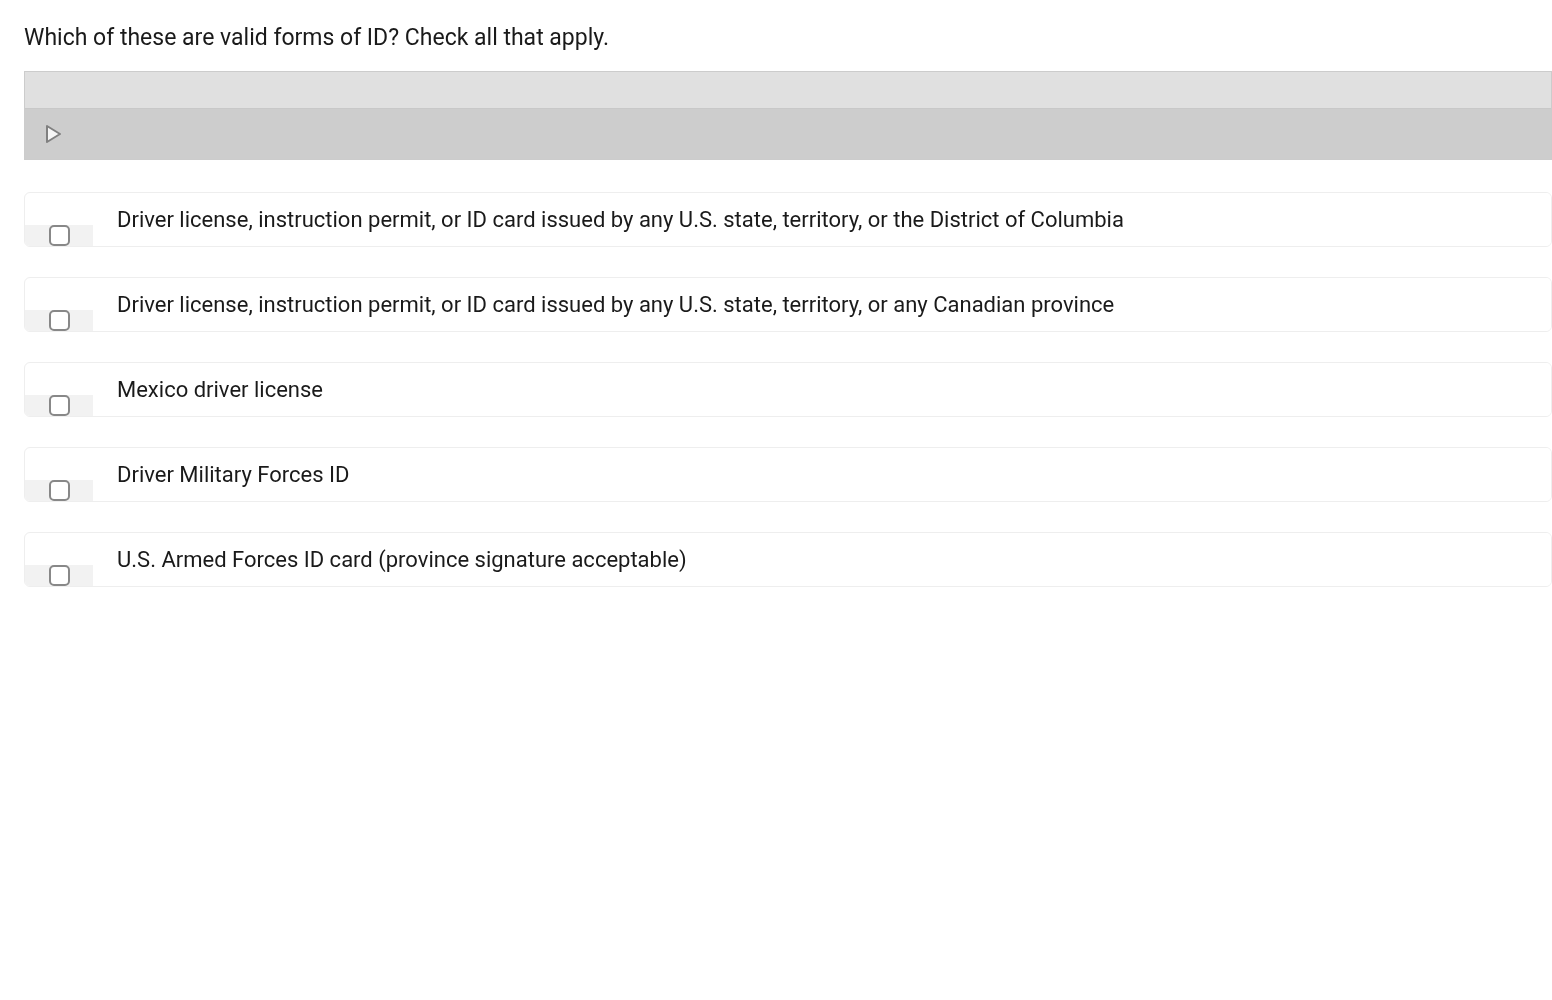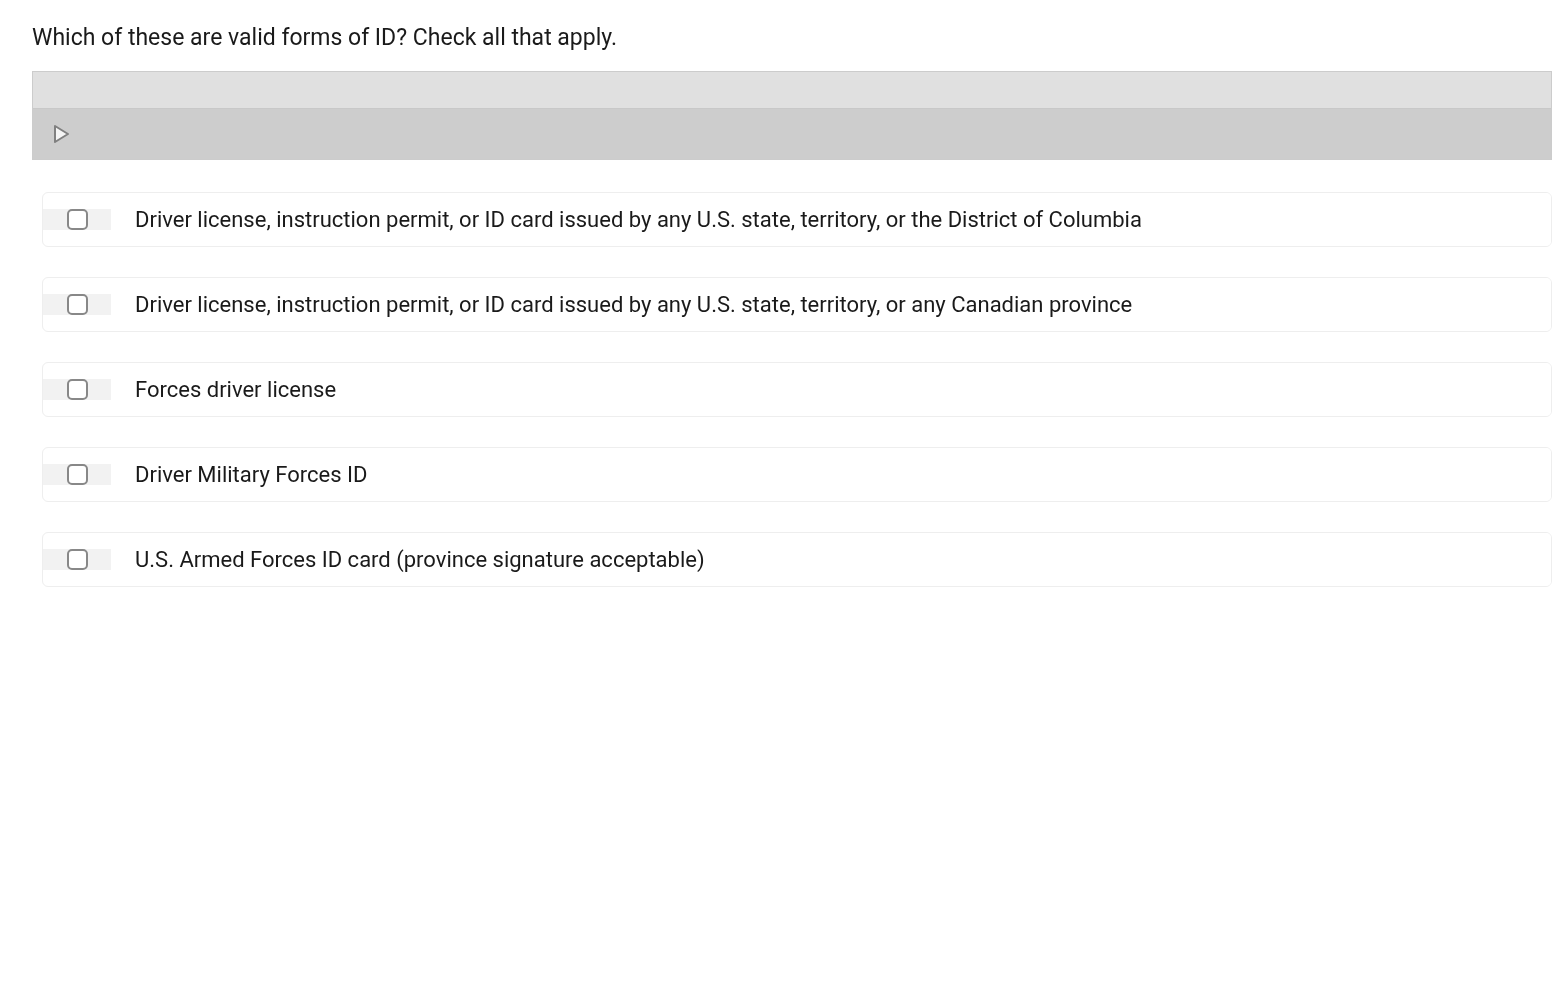--- a/index.html
+++ b/index.html
@@ -8,21 +8,21 @@
       padding: 0;
     }
     body {
       font-family: -apple-system, BlinkMacSystemFont, "Segoe UI", Roboto, "Helvetica Neue", Arial, sans-serif;
       background: #ffffff;
       padding: 0;
       width: 1552px;
       color: #1a1a1a;
     }
     .container {
-      padding: 24px 0 24px 32px;
+      padding: 24px 0 24px 24px;
     }
     .question-text {
       font-size: 23px;
       font-weight: 400;
       margin-bottom: 20px;
       color: #1a1a1a;
     }
     .media-box {
       border: 1px solid #ccc;
       margin-bottom: 32px;
@@ -52,26 +52,25 @@
       stroke-width: 2;
       stroke-linejoin: round;
     }
     .options {
       display: flex;
       flex-direction: column;
       gap: 30px;
     }
     .option-row {
       display: flex;
-      align-items: center;
+      align-items: flex-end;
       border: 1px solid #eeeeee;
       border-radius: 6px;
       overflow: hidden;
       min-height: 54px;
-      margin-left: 10px;
     }
     .checkbox-cell {
       width: 68px;
       background: #f2f2f2;
       display: flex;
       align-items: center;
       justify-content: center;
       flex-shrink: 0;
     }
     .checkbox {
@@ -122,21 +121,21 @@
         <div class="checkbox"></div>
       </div>
       <div class="option-label">Driver license, instruction permit, or ID card issued by any U.S. state, territory, or any Canadian province</div>
     </div>
 
 
     <div class="option-row">
       <div class="checkbox-cell">
         <div class="checkbox"></div>
       </div>
-      <div class="option-label">Forces driver license</div>
+      <div class="option-label">Mexico driver license</div>
     </div>
 
     <div class="option-row">
       <div class="checkbox-cell">
         <div class="checkbox"></div>
       </div>
       <div class="option-label">Driver Military Forces ID</div>
     </div>
 
 

